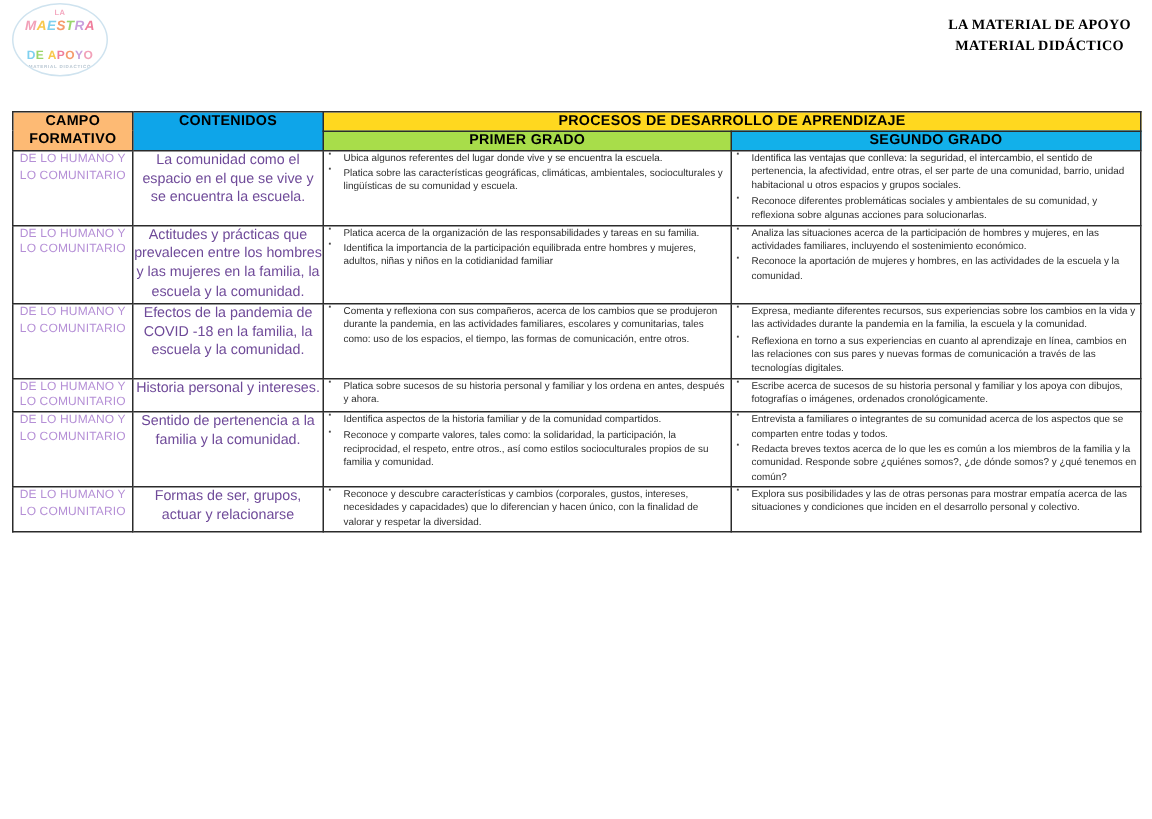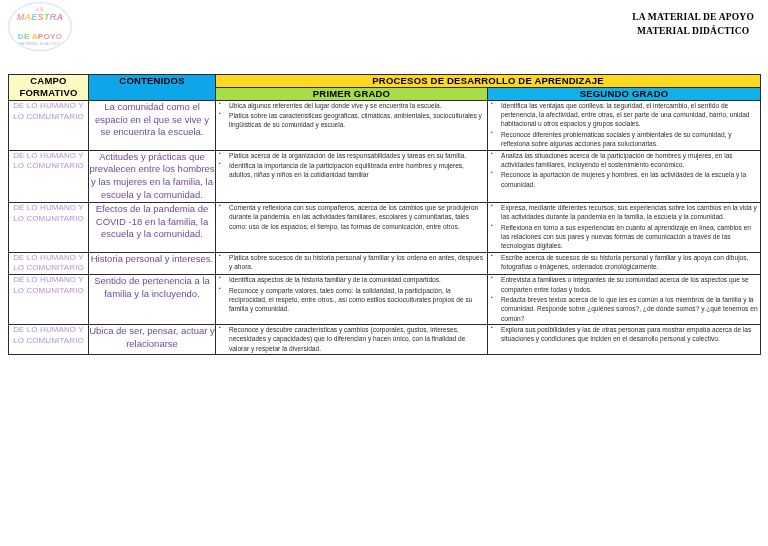--- a/index.html
+++ b/index.html
@@ -68,21 +68,21 @@
   }
   .hd{
     text-align:center;
     font-weight:bold;
     font-size:9.5px;
     letter-spacing:.2px;
     padding:4px 2px;
     vertical-align:middle;
     line-height:1.25;
   }
-  .h-campo{background:#fef9c3;}
+  .h-campo{background:#fdba74;}
   .h-conten{background:#0ea5e9;}
   .h-proc{background:#ffd81f;}
   .h-primer{background:#a8dd4a;}
   .h-segundo{background:#12b0ea;}
 
   .cell-campo{
     text-align:center;
     color:#b58fd6;
     font-size:8px;
     line-height:1.35;
@@ -219,37 +219,37 @@
             </ul>
           </td>
           <td class="cell-list">
             <ul class="bl">
               <li>Escribe acerca de sucesos de su historia personal y familiar y los apoya con dibujos, fotografías o imágenes, ordenados cronológicamente.</li>
             </ul>
           </td>
         </tr>
         <tr>
           <td class="cell-campo">DE LO HUMANO Y LO COMUNITARIO</td>
-          <td class="cell-conten">Sentido de pertenencia a la familia y la incluyendo.</td>
+          <td class="cell-conten">Sentido de pertenencia a la familia y la comunidad.</td>
           <td class="cell-list">
             <ul class="bl">
               <li>Identifica aspectos de la historia familiar y de la comunidad compartidos.</li>
               <li>Reconoce y comparte valores, tales como: la solidaridad, la participación, la reciprocidad, el respeto, entre otros., así como estilos socioculturales propios de su familia y comunidad.</li>
             </ul>
           </td>
           <td class="cell-list">
             <ul class="bl">
               <li>Entrevista a familiares o integrantes de su comunidad acerca de los aspectos que se comparten entre todas y todos.</li>
               <li>Redacta breves textos acerca de lo que les es común a los miembros de la familia y la comunidad. Responde sobre ¿quiénes somos?, ¿de dónde somos? y ¿qué tenemos en común?</li>
             </ul>
           </td>
         </tr>
         <tr>
           <td class="cell-campo">DE LO HUMANO Y LO COMUNITARIO</td>
-          <td class="cell-conten">Ubica de ser, pensar, actuar y relacionarse</td>
+          <td class="cell-conten">Formas de ser, grupos, actuar y relacionarse</td>
           <td class="cell-list">
             <ul class="bl">
               <li>Reconoce y descubre características y cambios (corporales, gustos, intereses, necesidades y capacidades) que lo diferencian y hacen único, con la finalidad de valorar y respetar la diversidad.</li>
             </ul>
           </td>
           <td class="cell-list">
             <ul class="bl">
               <li>Explora sus posibilidades y las de otras personas para mostrar empatía acerca de las situaciones y condiciones que inciden en el desarrollo personal y colectivo.</li>
             </ul>
           </td>

